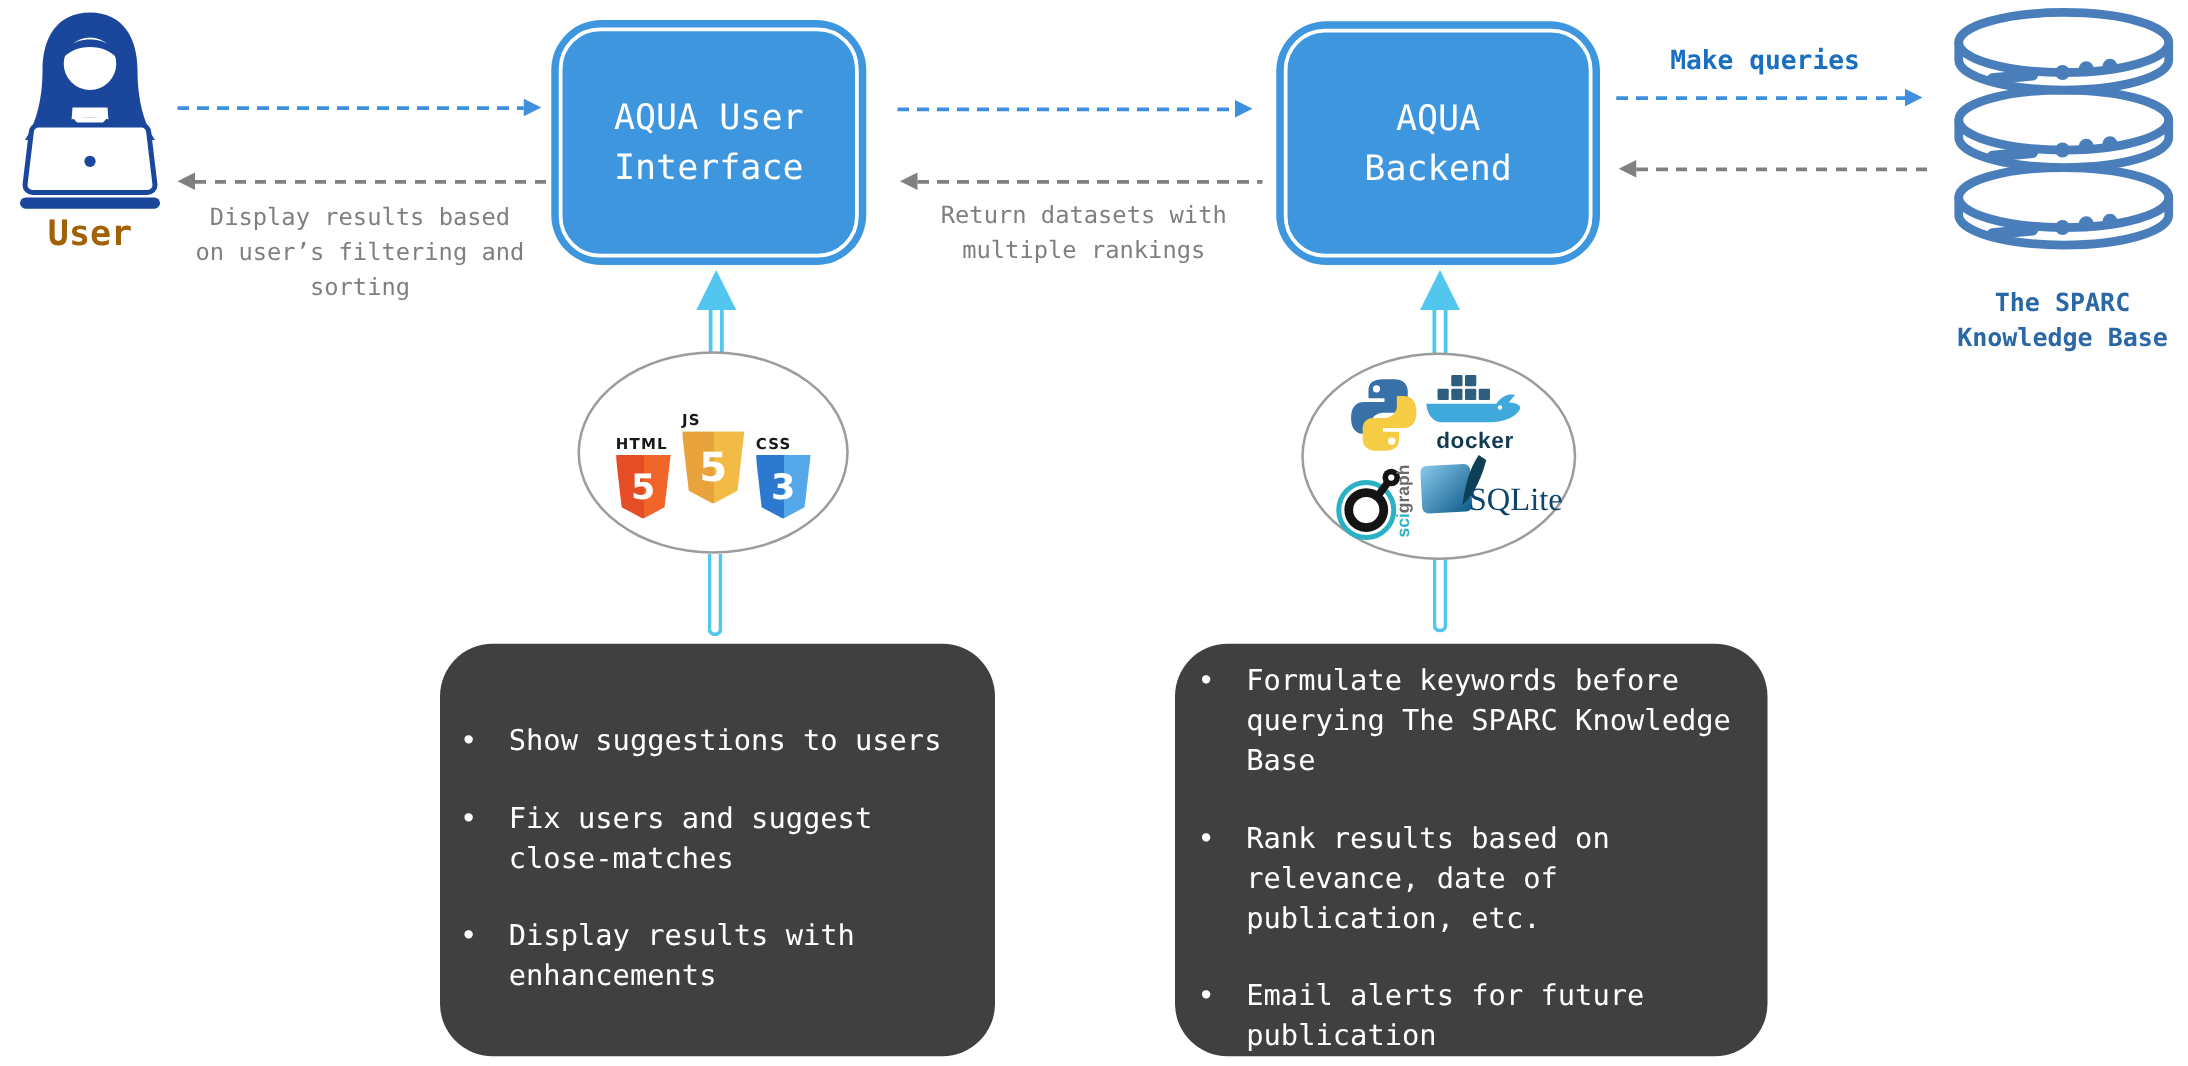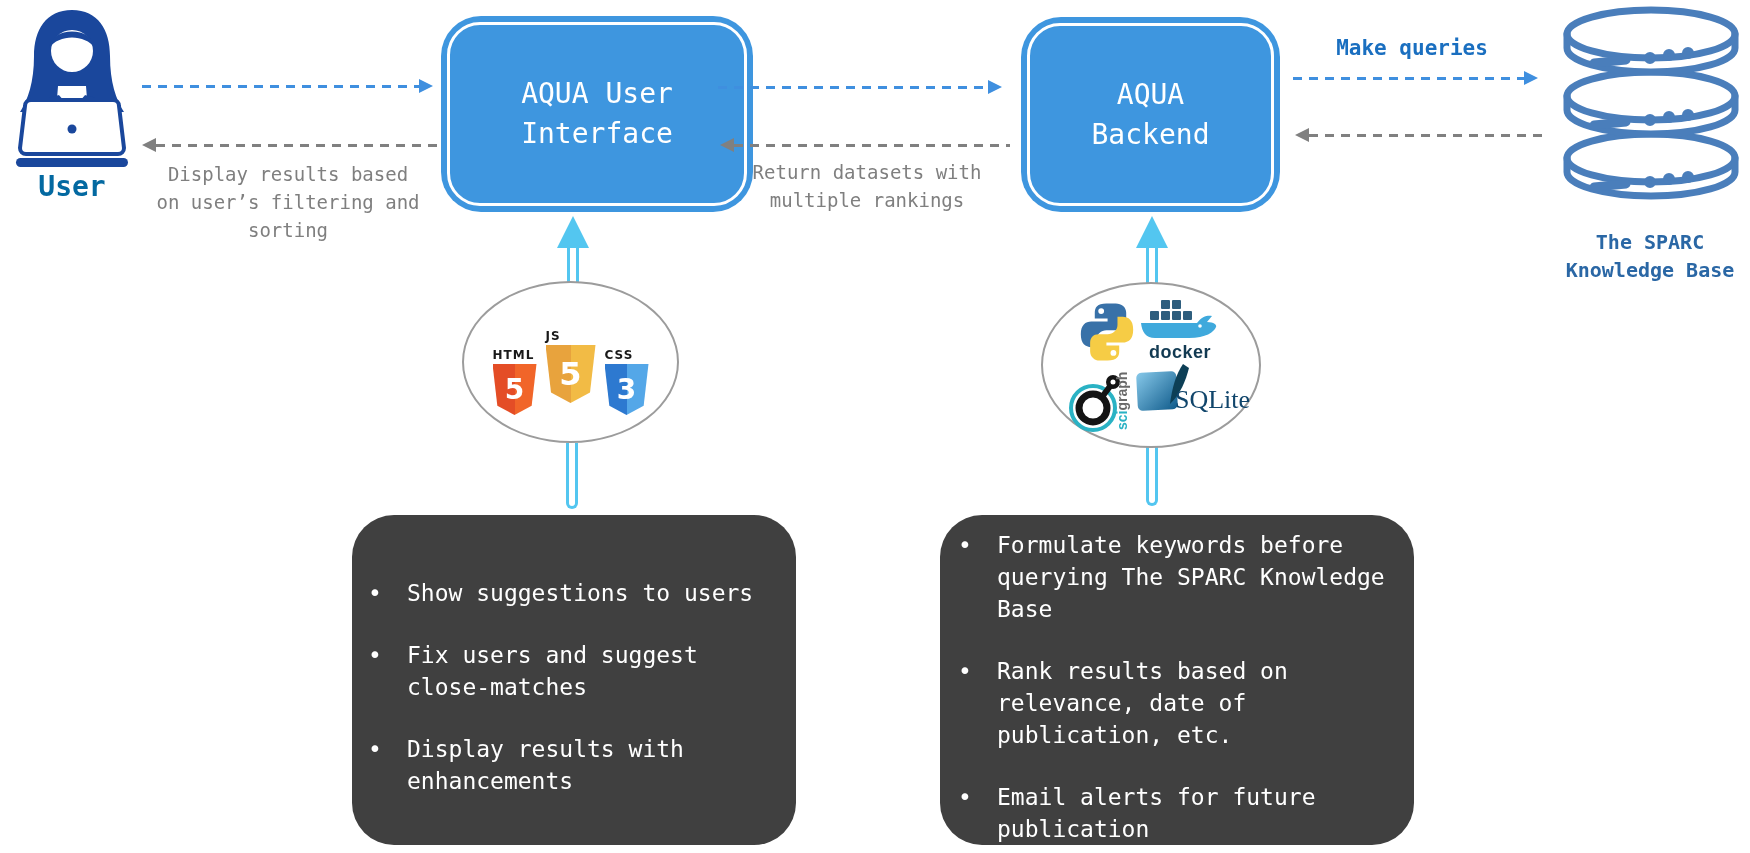--- a/index.html
+++ b/index.html
@@ -55,34 +55,34 @@
   <svg class="abs" style="left:12px;top:6px;" width="120" height="168" viewBox="0 0 120 168">
     <path fill="#1a479c" d="M60 4 C34 4 22 24 22 50 c0 26 -6 44 -14 56 h36 l2 -26 h28 l2 26 h36 c-8 -12 -14 -30 -14 -56 C98 24 86 4 60 4 z"></path>
     <circle cx="60" cy="45" r="21" fill="#fff"></circle>
     <path fill="#1a479c" d="M37 42 C39 20 81 20 83 42 C73 28 47 28 37 42 z"></path>
     <path fill="#1a479c" d="M18 122 C18 98 36 88 60 88 C84 88 102 98 102 122 v4 H18 z"></path>
     <path fill="#fff" d="M46 88 L60 104 L74 88 z"></path>
     <path d="M19 94 h82 a6 6 0 0 1 6 6 l5 42 a6 6 0 0 1 -6 6 H14 a6 6 0 0 1 -6 -6 l5 -42 a6 6 0 0 1 6 -6 z" fill="#fff" stroke="#1a479c" stroke-width="4"></path>
     <circle cx="60" cy="123" r="4.5" fill="#1a479c"></circle>
     <rect x="4" y="152" width="112" height="9" rx="4.5" fill="#1a479c"></rect>
   </svg>
-  <div class="abs" style="left:10px;top:170px;width:124px;text-align:center;color:#0369a1;font-weight:bold;font-size:28px;">User</div>
+  <div class="abs" style="left:10px;top:170px;width:124px;text-align:center;color:#a16207;font-weight:bold;font-size:28px;">User</div>
 
   <div class="abs dash-b" style="left:142px;top:85px;width:277px;"></div>
   <div class="abs head-r" style="left:419px;top:79px;"></div>
 
   <div class="abs head-l" style="left:142px;top:138px;"></div>
   <div class="abs dash-g" style="left:156px;top:144px;width:284px;"></div>
   <div class="abs lbl-gray" style="left:140px;top:160px;width:296px;">
     <div>Display results based</div>
     <div>on user’s filtering and</div>
     <div>sorting</div>
   </div>
 
-  <div class="abs blue-box" style="left:441px;top:16px;width:312px;height:196px;">
+  <div class="abs blue-box" style="left:441px;top:16px;width:252px;height:196px;">
     <div class="ring"></div>
     <div class="bl">AQUA User Interface</div>
   </div>
 
   <div class="abs dash-b" style="left:718px;top:86px;width:271px;"></div>
   <div class="abs head-r" style="left:988px;top:80px;"></div>
 
   <div class="abs head-l" style="left:720px;top:138px;"></div>
   <div class="abs dash-g" style="left:734px;top:144px;width:276px;"></div>
   <div class="abs lbl-gray" style="left:722px;top:158px;width:290px;">

